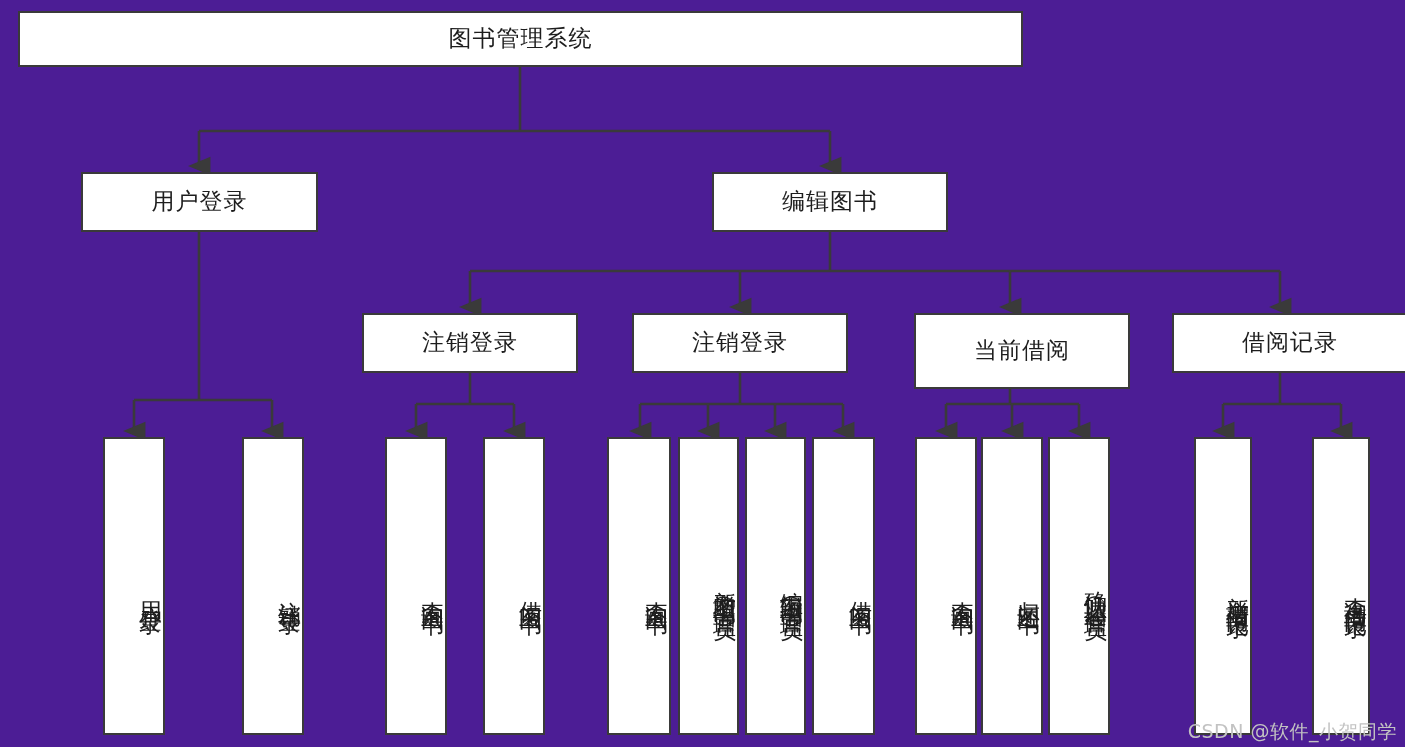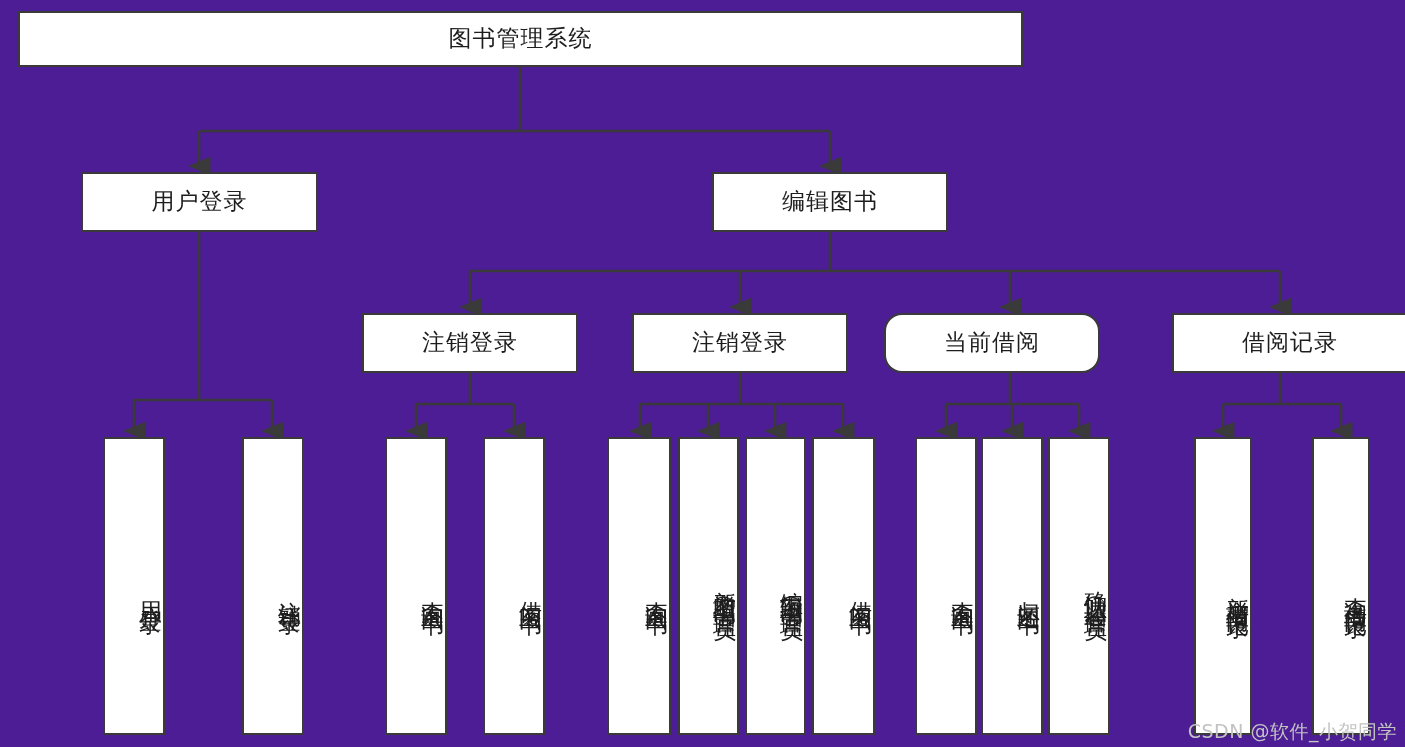--- a/index.html
+++ b/index.html
@@ -134,21 +134,21 @@
   <div class="node horiz" style="left:712px; top:172px; width:236px; height:60px;">
     <span>编辑图书</span>
   </div>
 
   <div class="node horiz" style="left:362px; top:313px; width:216px; height:60px;">
     <span>注销登录</span>
   </div>
   <div class="node horiz" style="left:632px; top:313px; width:216px; height:60px;">
     <span>注销登录</span>
   </div>
-  <div class="node horiz" style="left:884px; top:313px; width:216px; height:60px;border-radius:18px;">
+  <div class="node horiz" style="left:914px; top:313px; width:216px; height:76px;">
     <span>当前借阅</span>
   </div>
   <div class="node horiz" style="left:1172px; top:313px; width:236px; height:60px;">
     <span>借阅记录</span>
   </div>
 
   <div class="node vert" style="left:103px; top:437px; width:62px; height:298px;">
     <span>用户登录</span>
   </div>
   <div class="node vert" style="left:242px; top:437px; width:62px; height:298px;">

